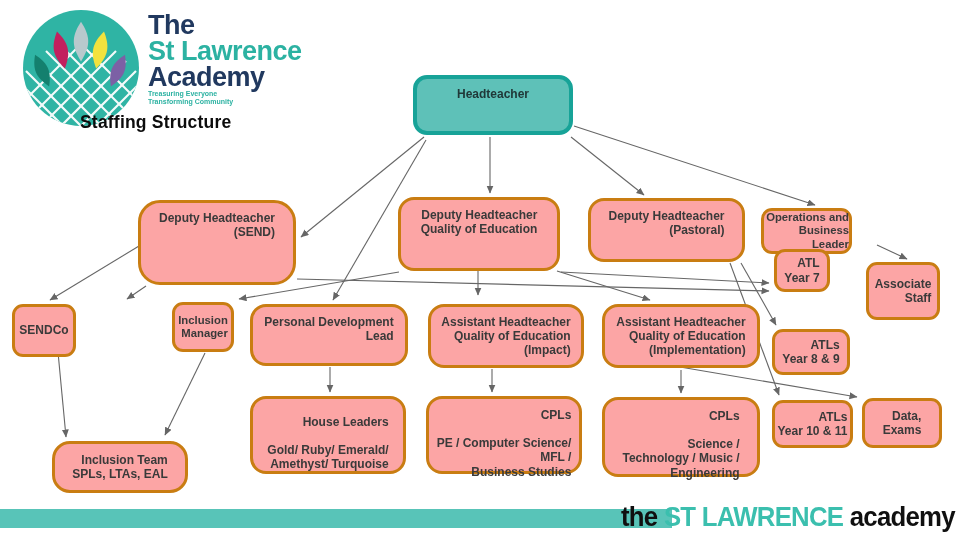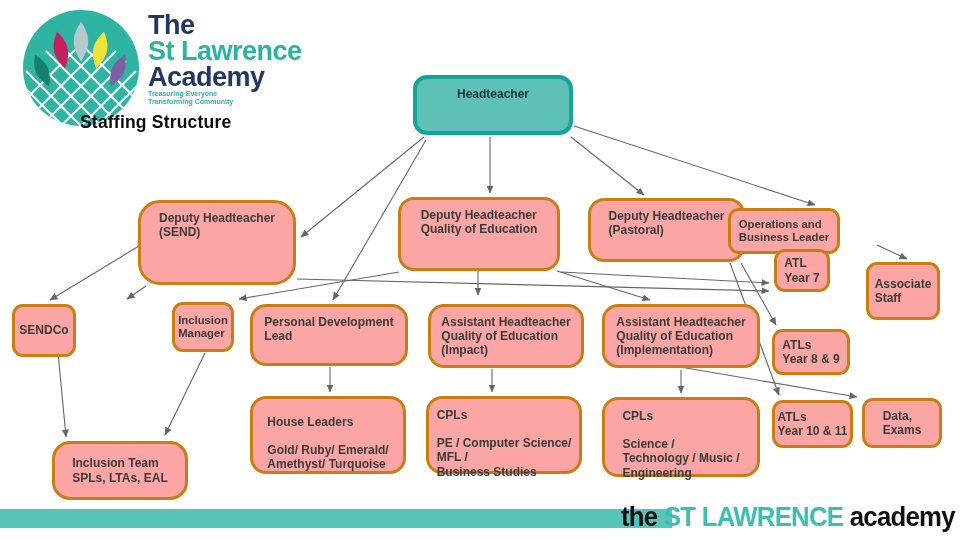--- a/index.html
+++ b/index.html
@@ -3,21 +3,21 @@
 <meta charset="utf-8">
 <style>
   html,body{margin:0;padding:0;background:#e8e8e8;font-family:"Liberation Sans",sans-serif;}
   #slide{position:relative;width:960px;height:540px;background:#ffffff;overflow:hidden;}
 
   
   #edges{position:absolute;left:0;top:0;width:960px;height:540px;z-index:1;}
 
   
   .node{position:absolute;z-index:2;box-sizing:border-box;display:flex;justify-content:center;
-        text-align:left;font-weight:700;color:#3a3a3a;white-space:pre-line;
+        text-align:right;font-weight:700;color:#3a3a3a;white-space:pre-line;
         border-radius:16px;line-height:1.18;}
   .node.orange{background:#fca5a5;border:3.5px solid #C97D12;}
   .node.teal{background:#5EC1B8;border:4px solid #17A398;border-radius:14px;color:#203838;}
   .node.top{align-items:flex-start;padding-top:8px;}
   .node.mid{align-items:center;}
   .fs12{font-size:12px;} .fs11{font-size:11.3px;}
   .r10{border-radius:11px;}
 
   
   #logo-circle{position:absolute;left:22px;top:9px;z-index:2;}
@@ -110,21 +110,21 @@
   </svg>
 
   <div class="node teal top fs12" style="left:413px;top:75px;width:160px;height:60px;">Headteacher</div>
 
   <div class="node orange top fs12" style="left:138px;top:200px;width:158px;height:85px;border-radius:22px;">Deputy Headteacher
 (SEND)</div>
   <div class="node orange top fs12" style="left:398px;top:197px;width:162px;height:74px;">Deputy Headteacher
 Quality of Education</div>
   <div class="node orange top fs12" style="left:588px;top:198px;width:157px;height:64px;">Deputy Headteacher
 (Pastoral)</div>
-  <div class="node orange mid fs11 r10" style="left:728px;top:208px;width:112px;height:46px;">Operations and
+  <div class="node orange mid fs11 r10" style="left:761px;top:208px;width:91px;height:46px;">Operations and
 Business Leader</div>
 
   <div class="node orange mid fs12 r10" style="left:774px;top:249px;width:56px;height:43px;">ATL
 Year 7</div>
   <div class="node orange mid fs12 r10" style="left:866px;top:262px;width:74px;height:58px;">Associate
 Staff</div>
 
   <div class="node orange mid fs12 r10" style="left:12px;top:304px;width:64px;height:53px;">SENDCo</div>
   <div class="node orange mid fs11 r10" style="left:172px;top:302px;width:62px;height:50px;">Inclusion
 Manager</div>
@@ -151,21 +151,21 @@
   <div class="node orange top fs12" style="left:602px;top:397px;width:158px;height:80px;padding-top:9px;">CPLs
 
 Science /
 Technology / Music /
 Engineering</div>
   <div class="node orange mid fs12 r10" style="left:772px;top:400px;width:81px;height:48px;">ATLs
 Year 10 &amp; 11</div>
   <div class="node orange mid fs12 r10" style="left:862px;top:398px;width:80px;height:50px;">Data,
 Exams</div>
 
-  <div class="node orange mid fs12" style="left:52px;top:441px;width:136px;height:59px;border-radius:18px;">Inclusion Team
+  <div class="node orange mid fs12" style="left:52px;top:441px;width:136px;height:52px;border-radius:18px;">Inclusion Team
 SPLs, LTAs, EAL</div>
 
   <div id="footer-bar"></div>
   <div id="footer-wordmark">
     <span class="blk">the</span>
     <span> </span>
     <span class="tl">ST LAWRENCE</span>
     <span> </span>
     <span class="blk">academy</span>
   </div>

